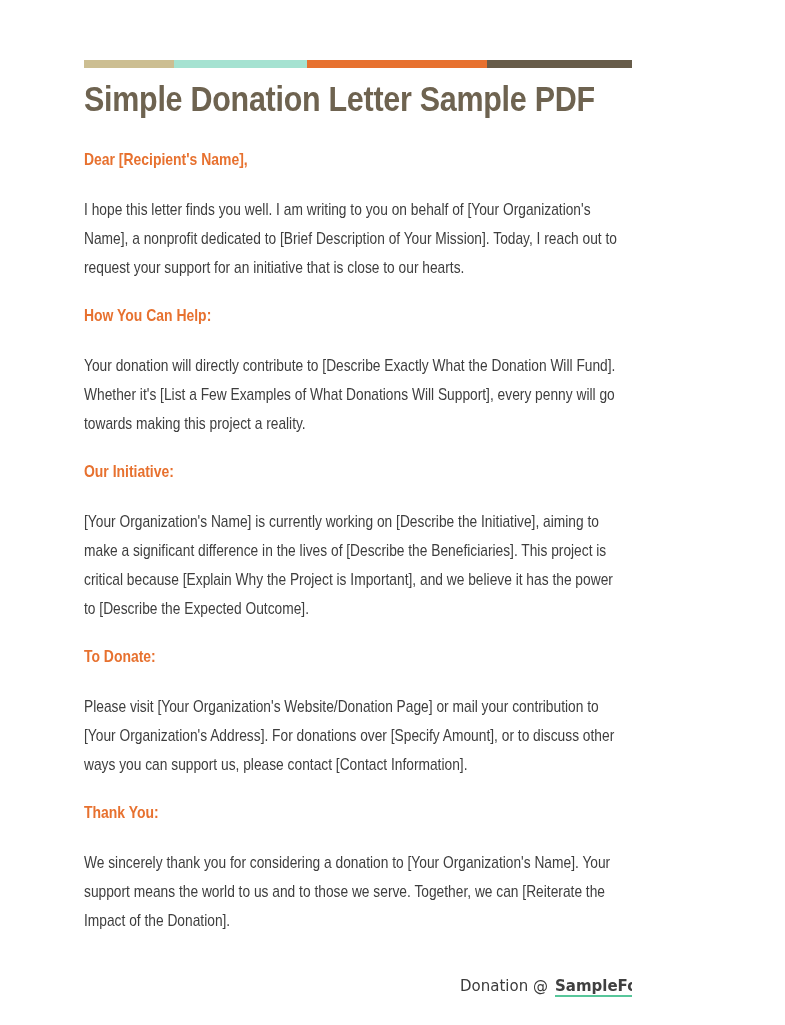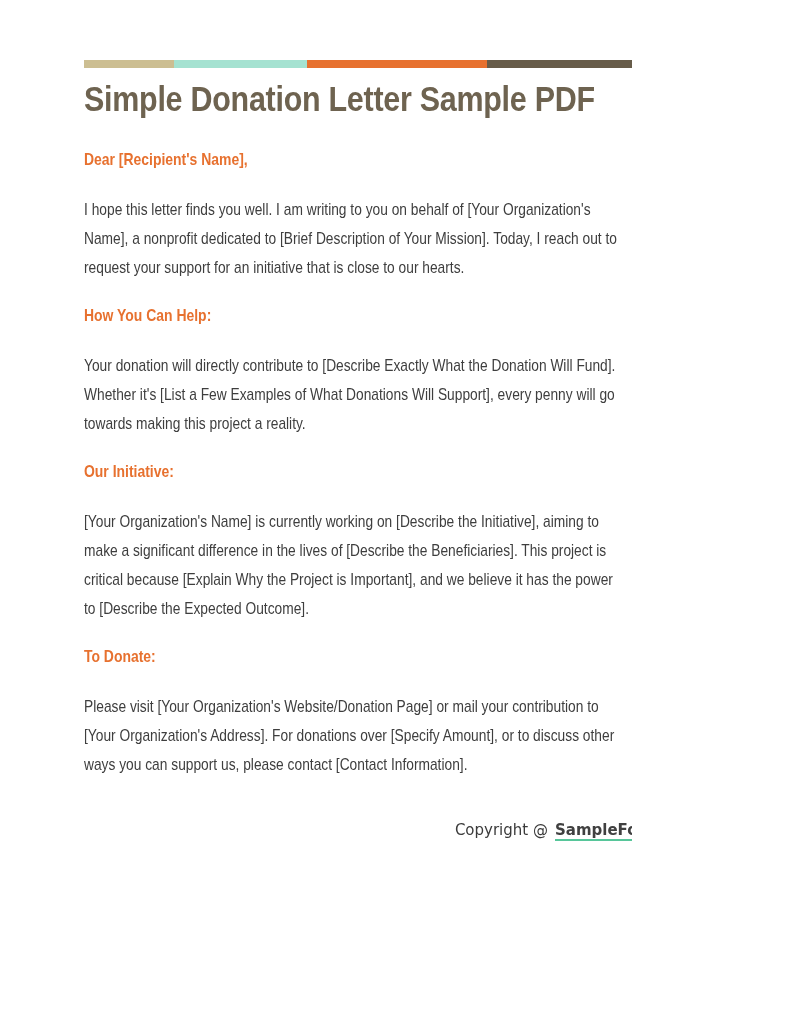--- a/index.html
+++ b/index.html
@@ -104,18 +104,24 @@
 to [Describe the Expected Outcome].</p>
   </section>
 
   <section class="section">
     <h2 class="section-heading">To Donate:</h2>
     <p class="section-body">Please visit [Your Organization's Website/Donation Page] or mail your contribution to
 [Your Organization's Address]. For donations over [Specify Amount], or to discuss other
 ways you can support us, please contact [Contact Information].</p>
   </section>
 
+  <section class="section">
+    <h2 class="section-heading">Thank You:</h2>
+    <p class="section-body">We sincerely thank you for considering a donation to [Your Organization's Name]. Your
+support means the world to us and to those we serve. Together, we can [Reiterate the
+Impact of the Donation].</p>
+  </section>
 
   <div class="footer">
-    <span>Copyright @</span><a class="site-link">SampleForms.com</a>
+    <span>Donation @</span><a class="site-link">SampleForms.com</a>
   </div>
 
 </div>
 
 </body></html>

